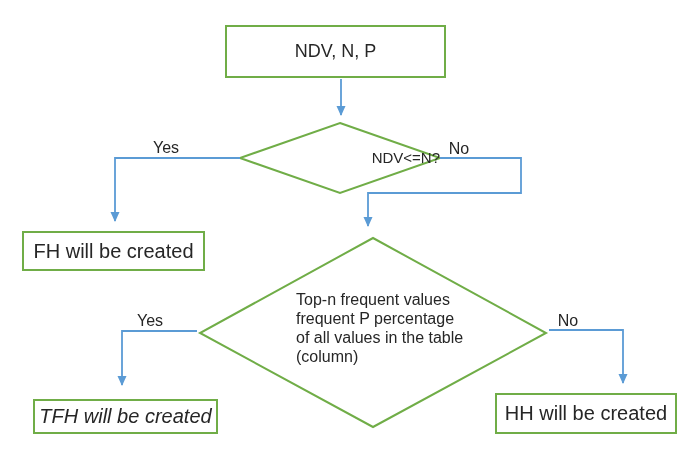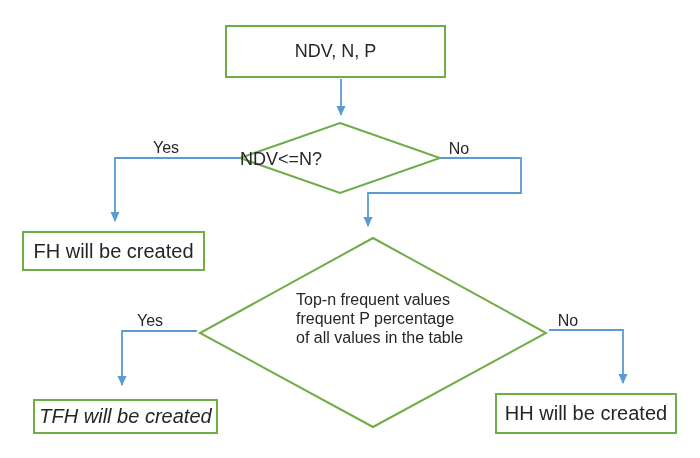--- a/index.html
+++ b/index.html
@@ -46,22 +46,22 @@
     display: flex;
     align-items: center;
     justify-content: center;
     font-size: 20px;
     color: var(--text);
     white-space: nowrap;
   }
   .box.start { font-size: 18px; }
   .node-label {
     position: absolute;
-    text-align: left;
-    font-size: 18px;
+    text-align: right;
+    font-size: 15px;
     color: var(--text);
   }
   .edge-label {
     position: absolute;
     font-size: 16px;
     color: var(--text);
     text-align: center;
   }
   .diamond2-text {
     position: absolute;
@@ -111,20 +111,21 @@
   <div class="box" style="left:495px; top:393px; width:182px; height:41px;">
     <span>HH will be created</span>
   </div>
 
   <div class="node-label" style="left:240px; top:149px; width:200px;">NDV&lt;=N?</div>
 
   <div class="diamond2-text">
     <div>Top-n frequent values</div>
     <div>frequent P percentage</div>
     <div>of all values in the table</div>
+    <div>(column)</div>
   </div>
 
   <div class="edge-label" style="left:140px; top:139px; width:52px;">Yes</div>
   <div class="edge-label" style="left:436px; top:140px; width:46px;">No</div>
   <div class="edge-label" style="left:124px; top:312px; width:52px;">Yes</div>
   <div class="edge-label" style="left:545px; top:312px; width:46px;">No</div>
 
 </div>
 
 </body></html>

